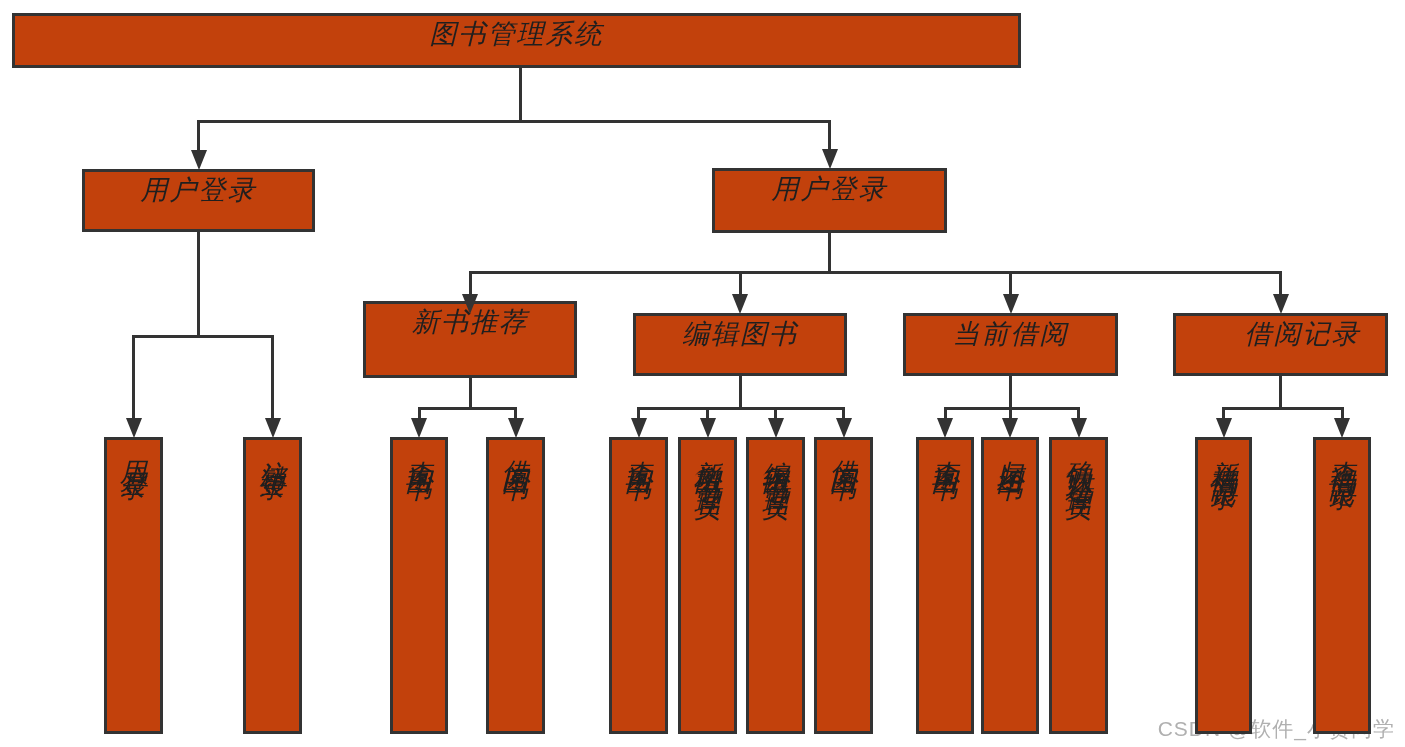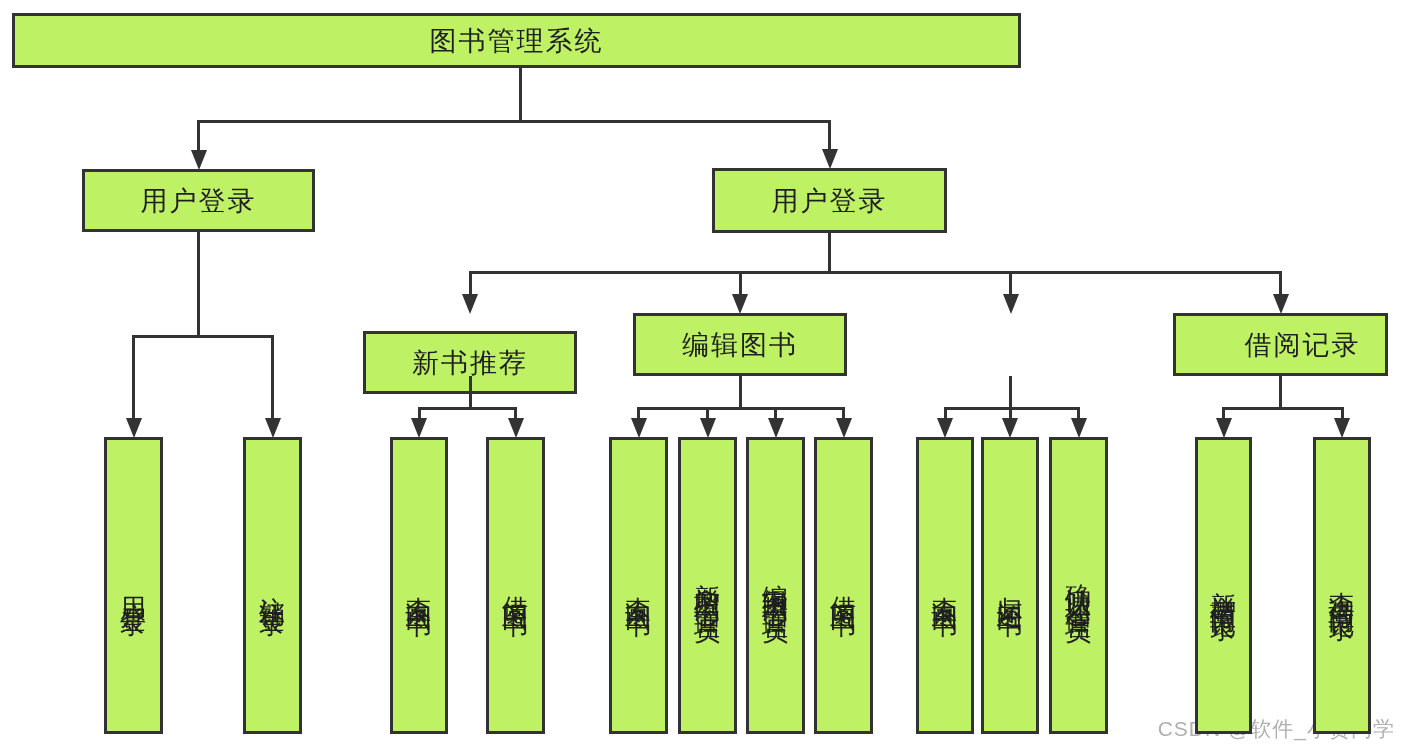--- a/index.html
+++ b/index.html
@@ -12,24 +12,25 @@
     position: relative;
     width: 1405px;
     height: 747px;
     background: #ffffff;
     overflow: hidden;
   }
   .node {
     position: absolute;
     box-sizing: border-box;
     border: 3px solid var(--line, #333333);
-    background: #bef264;
+    background: #c2410c;
     display: flex;
-    align-items: center;
+    align-items: flex-start;
     justify-content: center;
+    font-style: italic;
   }
   .node .label {
     color: #1f1f1f;
   }
   .node.h .label {
     font-size: 27px;
     letter-spacing: 2px;
     white-space: nowrap;
   }
   .node.v .label {
@@ -69,25 +70,28 @@
   <div class="watermark">CSDN @软件_小贺同学</div>
 <div class="node h" style="left: 12px; top: 13px; width: 1009px; height: 55px;">
       <span class="label">图书管理系统</span>
     </div>
     <div class="node h" style="left: 82px; top: 169px; width: 233px; height: 63px;">
       <span class="label">用户登录</span>
     </div>
     <div class="node h" style="left: 712px; top: 168px; width: 235px; height: 65px;">
       <span class="label">用户登录</span>
     </div>
-    <div class="node h" style="left: 363px; top: 331px; width: 214px; height: 63px;">
+    <div class="node h" style="left: 363px; top: 301px; width: 214px; height: 77px;">
       <span class="label">新书推荐</span>
     </div>
     <div class="node h" style="left: 633px; top: 313px; width: 214px; height: 63px;">
       <span class="label">编辑图书</span>
+    </div>
+    <div class="node h" style="left: 903px; top: 313px; width: 215px; height: 63px;">
+      <span class="label">当前借阅</span>
     </div>
     <div class="node h" style="left: 1173px; top: 313px; width: 215px; height: 63px; padding-left: 44px;">
       <span class="label">借阅记录</span>
     </div>
     <div class="node v" style="left: 104px; top: 437px; width: 59px; height: 297px;">
       <span class="label">用户登录</span>
     </div>
     <div class="node v" style="left: 243px; top: 437px; width: 59px; height: 297px;">
       <span class="label">注销登录</span>
     </div>

